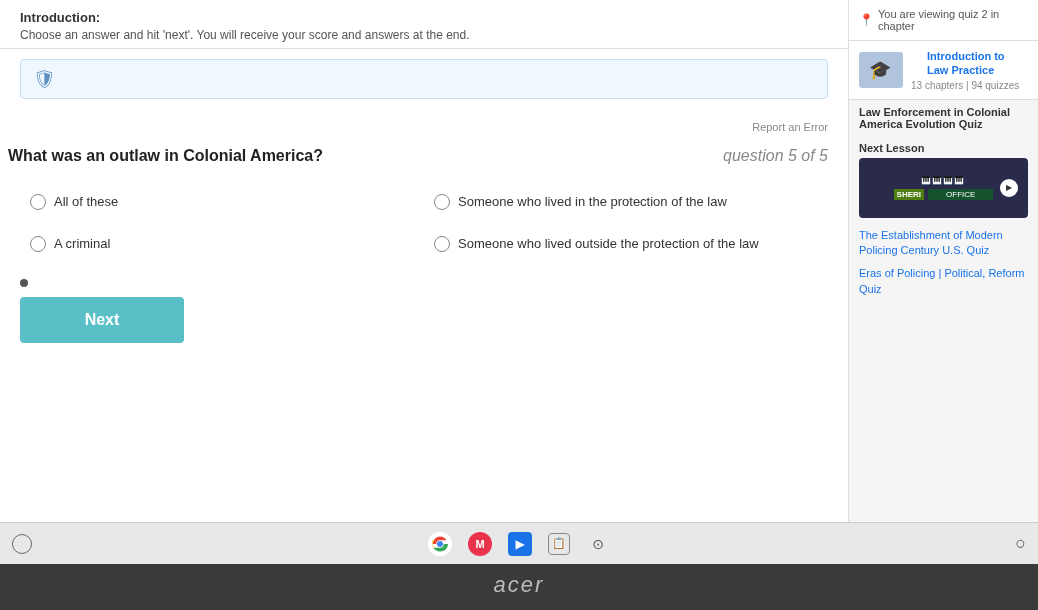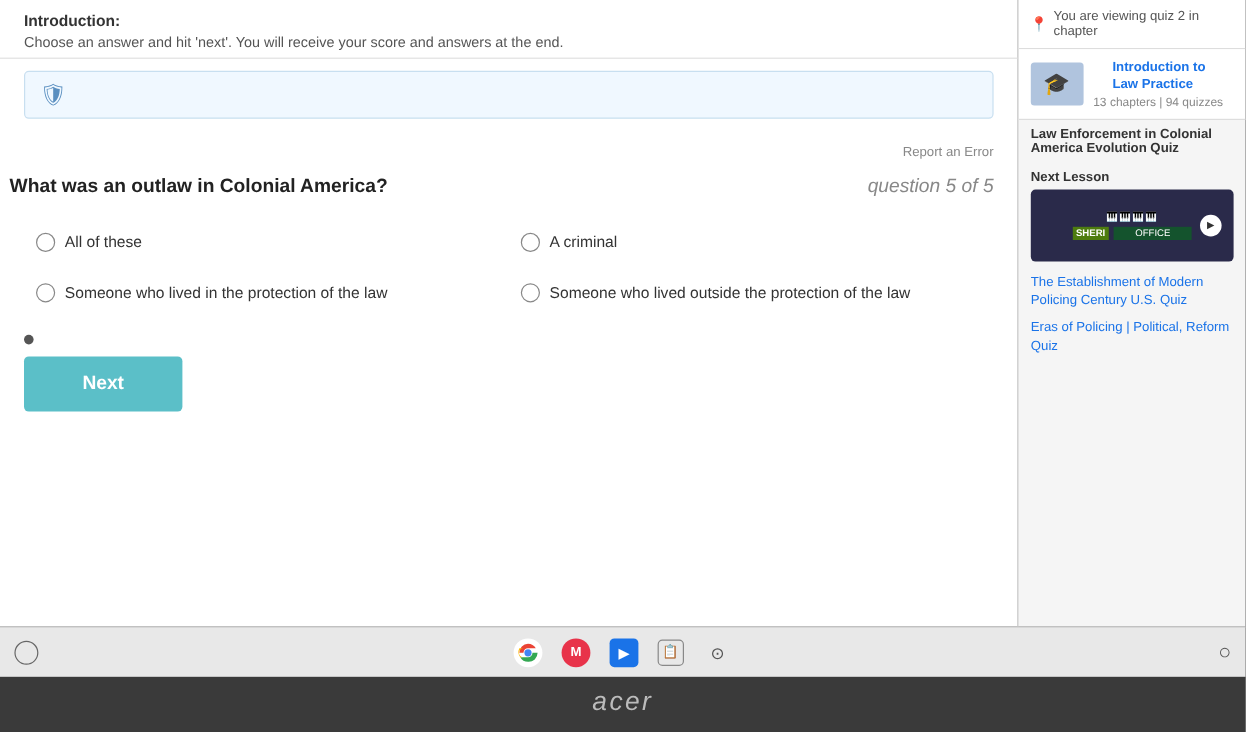--- a/index.html
+++ b/index.html
@@ -139,21 +139,21 @@
       margin: 10px 20px;
       background: #5bbfc8;
       color: #fff;
       border: none;
       border-radius: 4px;
       padding: 14px 40px;
       font-size: 16px;
       font-weight: bold;
       cursor: pointer;
       display: inline-block;
-      width: 132px;
+      width: 164px;
       text-align: center;
     }
 
     
     .sidebar {
       width: 190px;
       background: #f5f5f5;
       border-left: 1px solid #ddd;
       overflow: hidden;
       display: flex;
@@ -375,25 +375,25 @@
       </div>
     </div>
 
     <div class="answers-grid">
       <div class="answer-option">
         <div class="radio-circle"></div>
         <span class="answer-label">All of these</span>
       </div>
       <div class="answer-option">
         <div class="radio-circle"></div>
-        <span class="answer-label">A criminal</span>
+        <span class="answer-label">Someone who lived in the protection of the law</span>
       </div>
       <div class="answer-option">
         <div class="radio-circle"></div>
-        <span class="answer-label">Someone who lived in the protection of the law</span>
+        <span class="answer-label">A criminal</span>
       </div>
       <div class="answer-option">
         <div class="radio-circle"></div>
         <span class="answer-label">Someone who lived outside the protection of the law</span>
       </div>
     </div>
 
     <div style="display:flex; align-items:center; padding-left:20px; gap:8px; margin-top:4px;">
       <span class="cursor-indicator"></span>
     </div>

